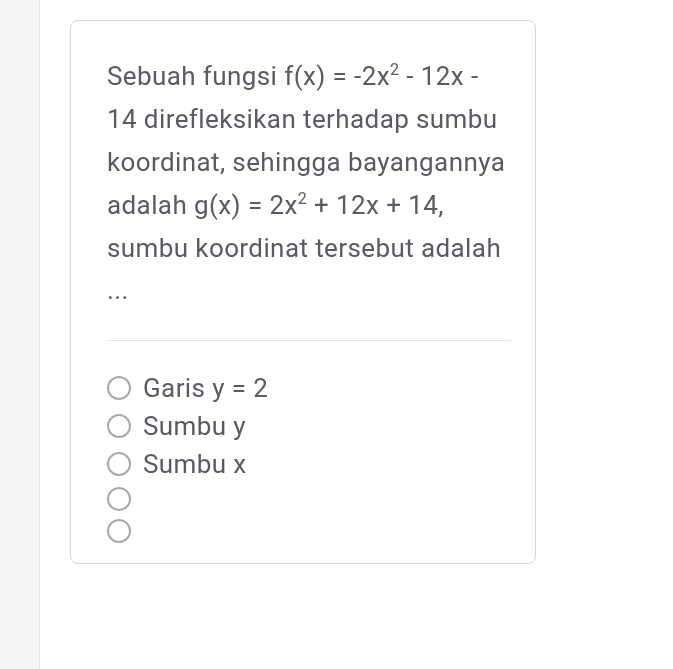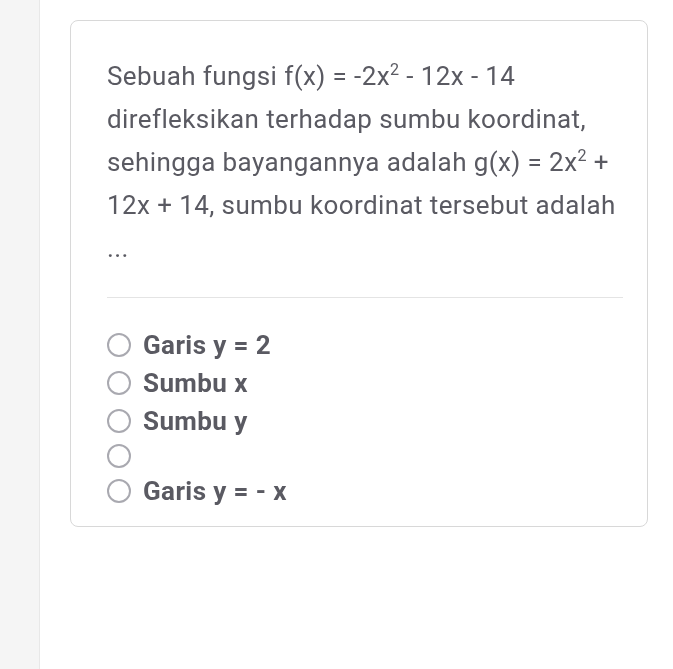--- a/index.html
+++ b/index.html
@@ -20,21 +20,21 @@
       top: 0;
       width: 40px;
       height: 100%;
       background: #f5f5f5;
       border-right: 1px solid #e8e8e8;
     }
     .card {
       position: absolute;
       left: 70px;
       top: 20px;
-      width: 578px;
+      width: 466px;
       border: 1px solid #d8d8d8;
       border-radius: 8px;
       padding: 34px 24px 20px 36px;
     }
     .question-text {
       color: #5a5a62;
       font-size: 26px;
       line-height: 1.65;
       letter-spacing: 0.4px;
       font-weight: 400;
@@ -66,21 +66,21 @@
       height: 24px;
       border: 2px solid #a9a9b0;
       border-radius: 50%;
       flex-shrink: 0;
       background: #fff;
     }
     .option-label {
       color: #5a5a62;
       font-size: 26px;
       letter-spacing: 0.4px;
-      font-weight: 700;
+      font-weight: 400;
     }
   </style>
 </head>
 <body>
 
 <div class="left-gutter"></div>
 
 <div class="card">
   <p class="question-text">
     <span>Sebuah fungsi f(x) = -2x</span><sup>2</sup><span> - 12x - 14 direfleksikan terhadap sumbu koordinat, sehingga bayangannya adalah g(x) = 2x</span><sup>2</sup><span> + 12x + 14, sumbu koordinat tersebut adalah ...</span>
@@ -88,27 +88,26 @@
 
   <hr class="divider">
 
   <div class="options">
     <label class="option">
       <span class="radio"></span>
       <span class="option-label">Garis y = 2</span>
     </label>
     <label class="option">
       <span class="radio"></span>
-      <span class="option-label">Sumbu x</span>
+      <span class="option-label">Sumbu y</span>
     </label>
     <label class="option">
       <span class="radio"></span>
-      <span class="option-label">Sumbu y</span>
+      <span class="option-label">Sumbu x</span>
     </label>
     <label class="option">
       <span class="radio"></span>
     </label>
     <label class="option">
       <span class="radio"></span>
-      <span class="option-label">Garis y = - x</span>
     </label>
   </div>
 </div>
 
 </body></html>

